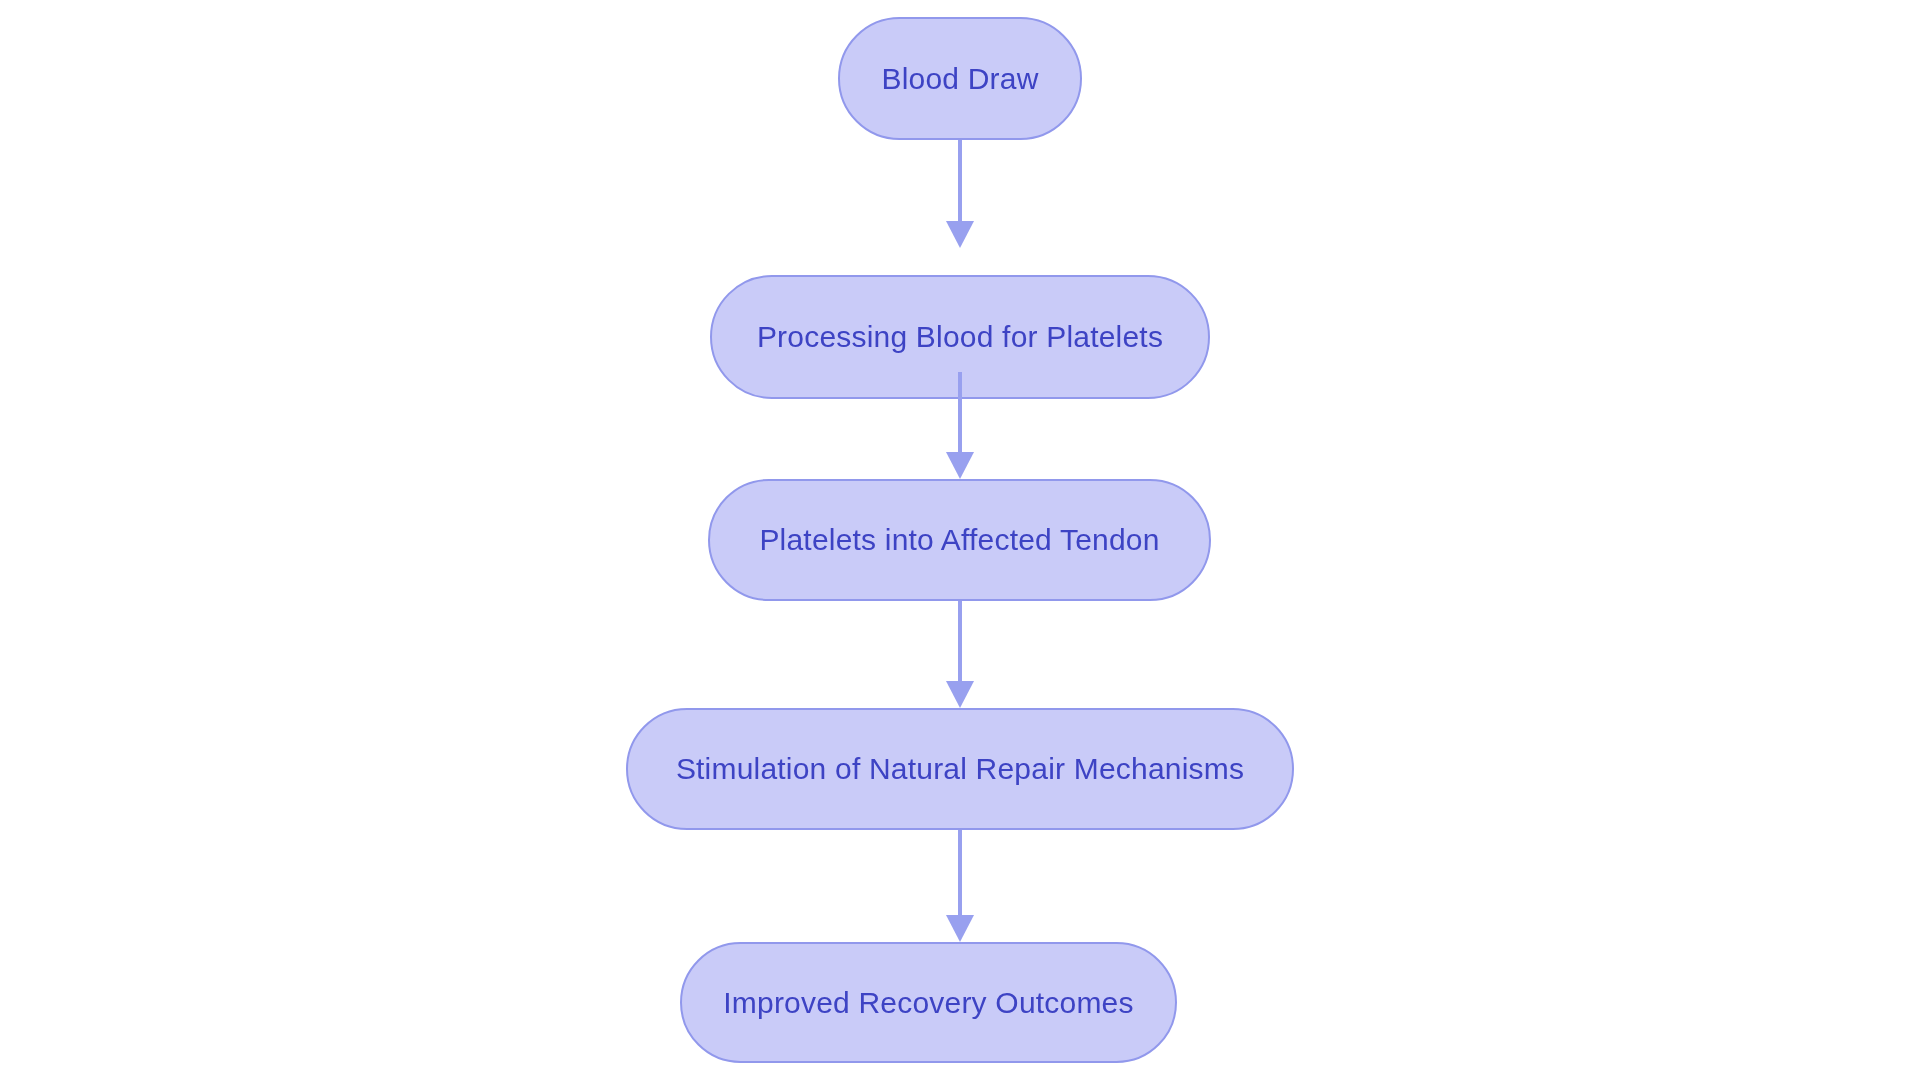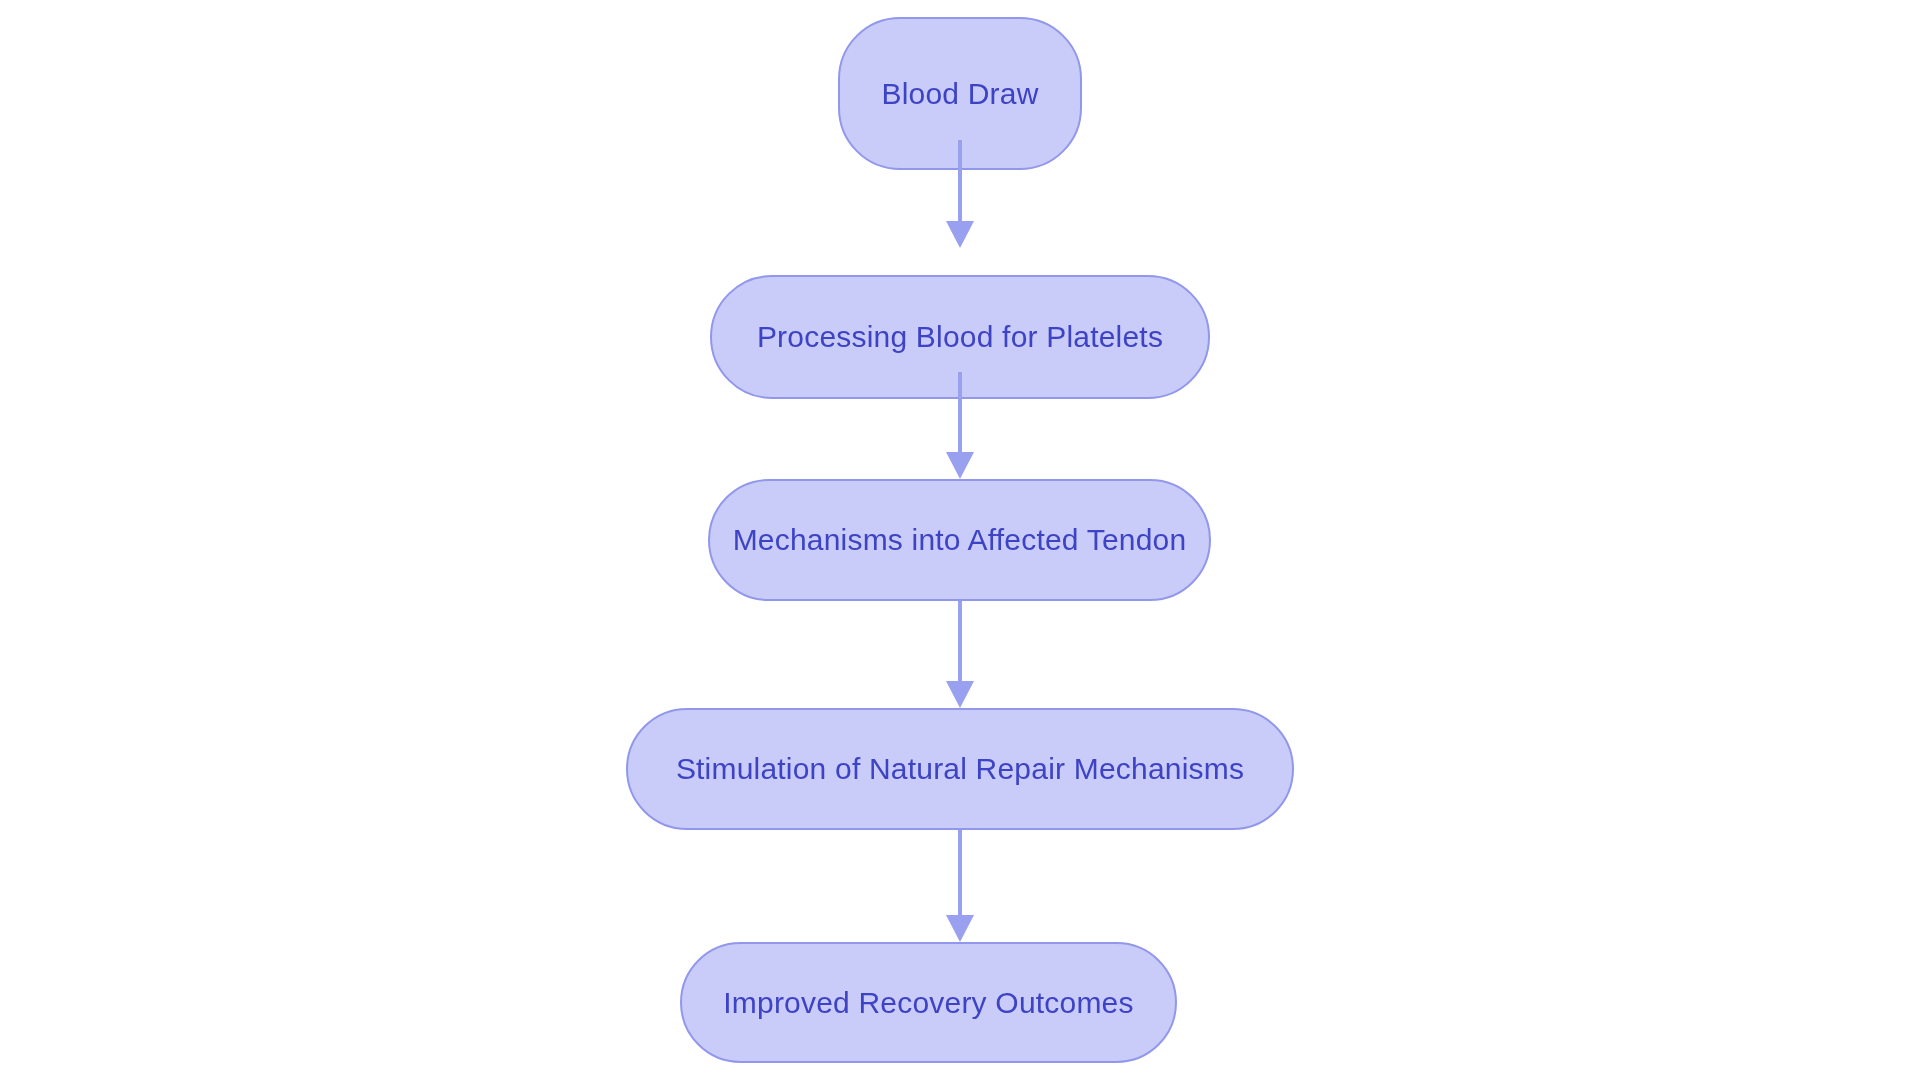--- a/index.html
+++ b/index.html
@@ -24,21 +24,21 @@
     text-align: center;
     background: var(--node-fill, #c9cbf8);
     border: 2px solid var(--node-border, #9198ec);
     border-radius: 62px;
     color: var(--node-text, #3d43c4);
     font-size: 30px;
     font-weight: 500;
     letter-spacing: 0.2px;
     white-space: nowrap;
   }
-  .n1 { left: 838px; top: 17px;  width: 244px; height: 153px; }
+  .n1 { left: 838px; top: 17px;  width: 244px; height: 123px; }
   .n2 { left: 710px; top: 248px; width: 500px; height: 124px; margin-top: 27px; }
   .n3 { left: 708px; top: 479px; width: 503px; height: 122px; }
   .n4 { left: 626px; top: 708px; width: 668px; height: 122px; align-items: center; }
   .n5 { left: 680px; top: 942px; width: 497px; height: 121px; }
 
   .arrow {
     position: absolute;
     left: 946px;
     width: 28px;
     display: flex;
@@ -80,21 +80,21 @@
   <div class="node n2">
     <span>Processing Blood for Platelets</span>
   </div>
 
   <div class="arrow a2">
     <div class="arrow-line"></div>
     <div class="arrow-head"></div>
   </div>
 
   <div class="node n3">
-    <span>Mechanisms into Affected Tendon</span>
+    <span>Platelets into Affected Tendon</span>
   </div>
 
   <div class="arrow a3">
     <div class="arrow-line"></div>
     <div class="arrow-head"></div>
   </div>
 
   <div class="node n4">
     <span>Stimulation of Natural Repair Mechanisms</span>
   </div>

